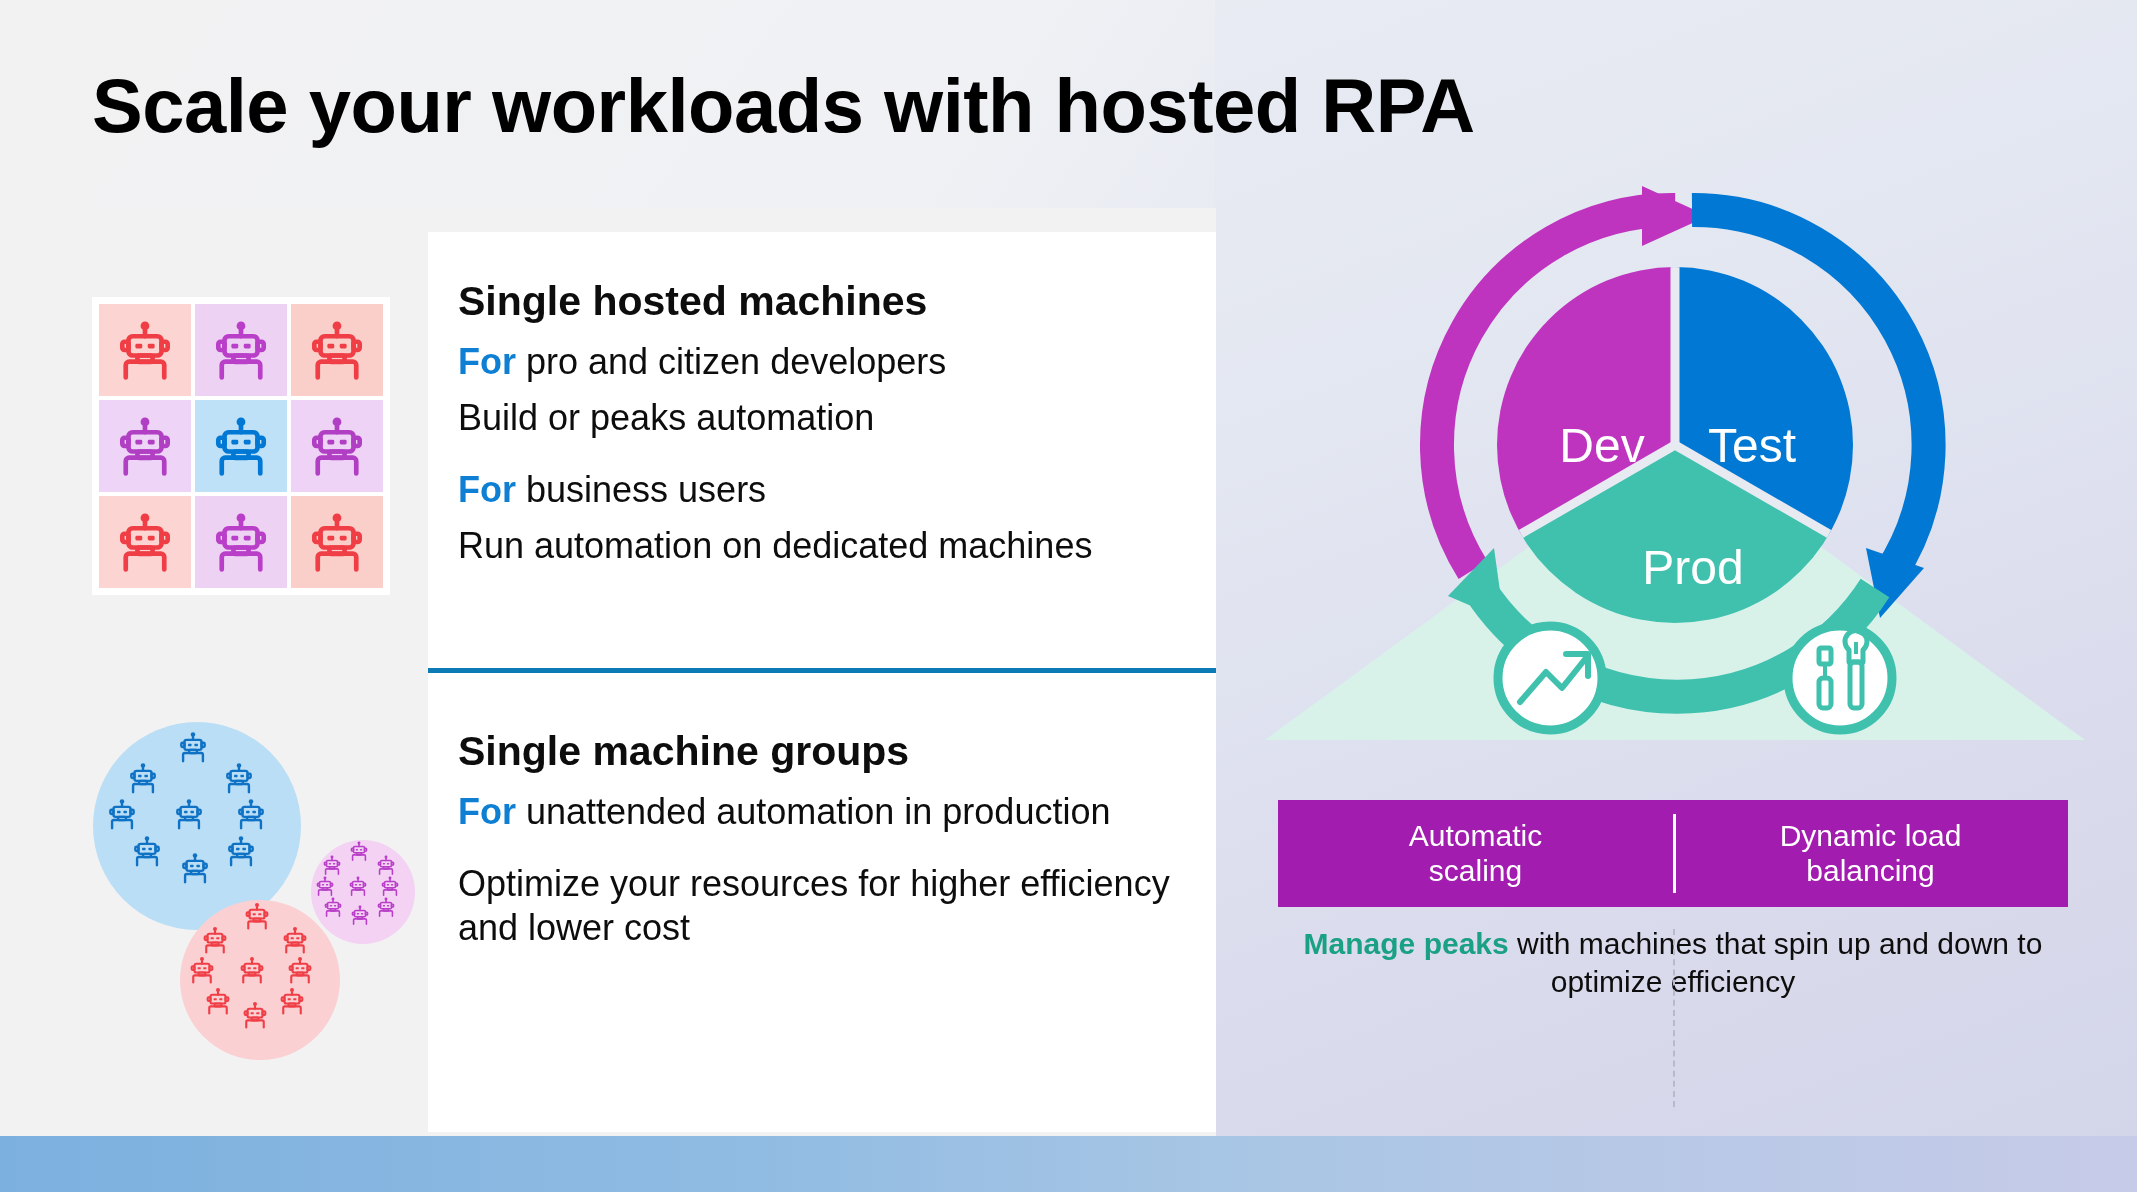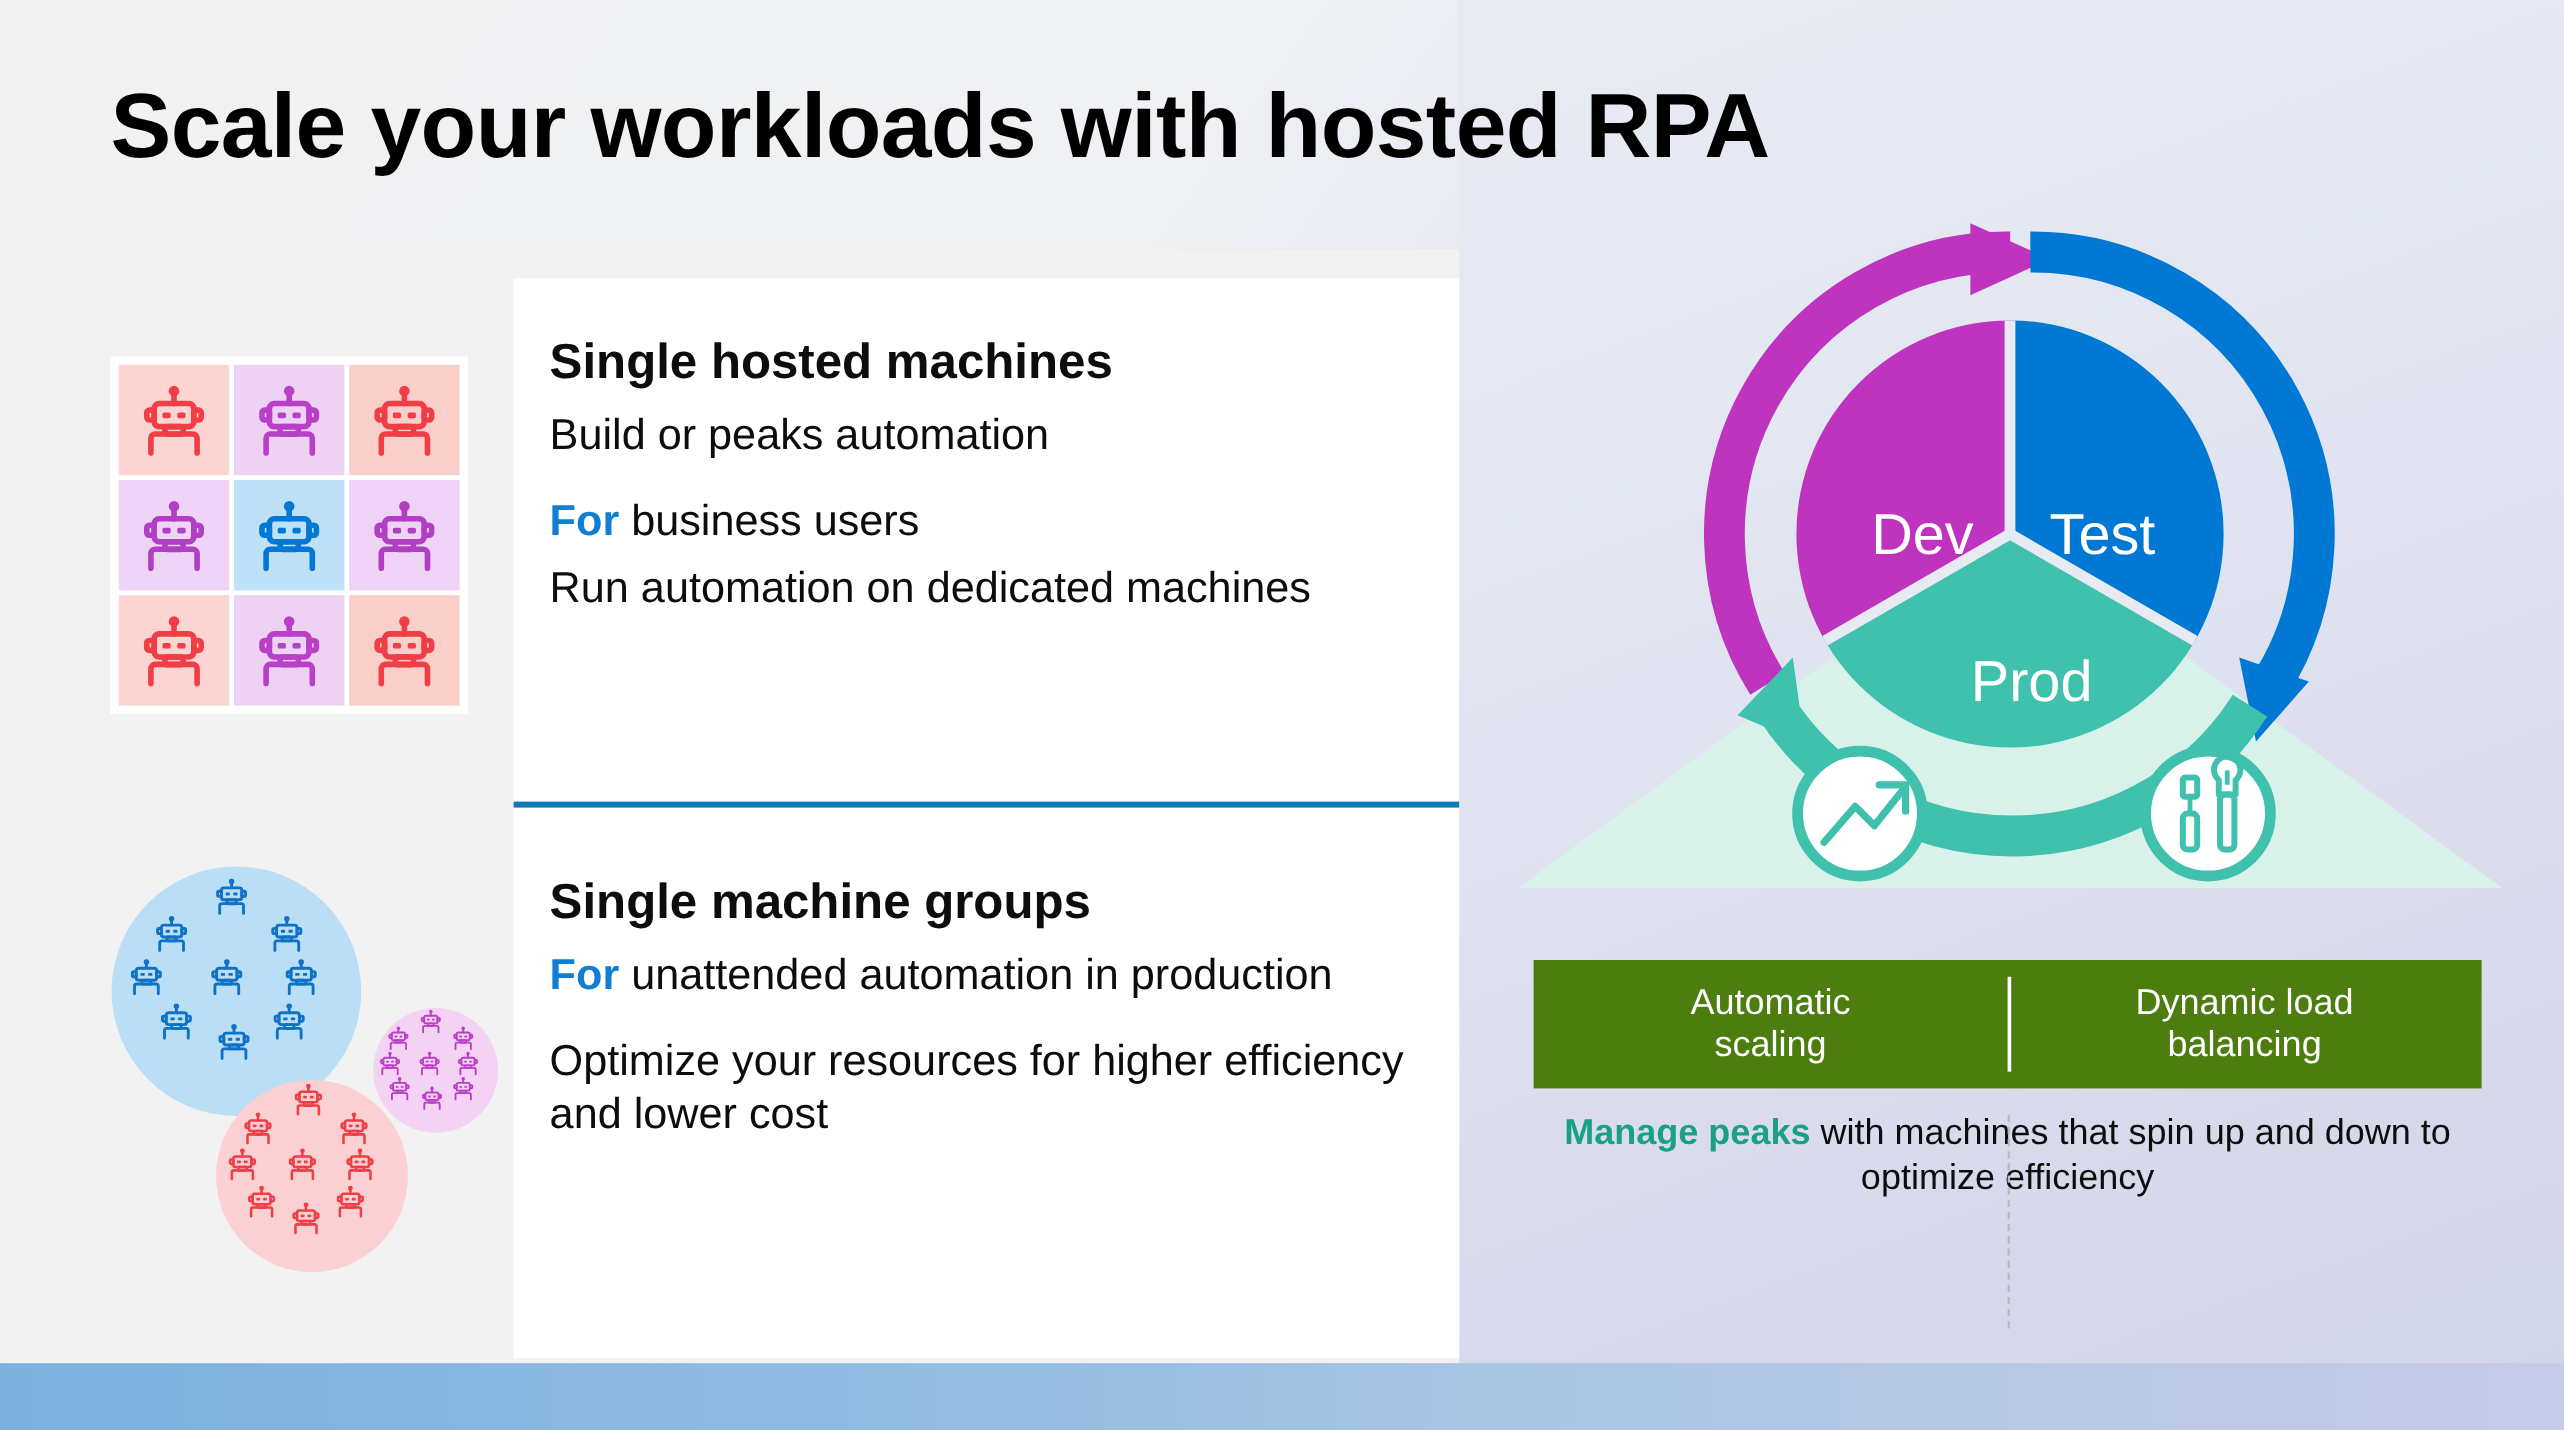--- a/index.html
+++ b/index.html
@@ -68,21 +68,21 @@
   #bubble-purple{left:231px;top:130px;width:104px;height:104px;background:#f3d2f3;}
   .mini{position:absolute;}
 
   
   #diagram{position:absolute;left:1230px;top:150px;width:890px;height:1000px;}
   #diagram svg{display:block;}
 
   
   #teal-bar{
     position:absolute;left:1278px;top:800px;width:790px;height:107px;
-    background:#4d7c0f;display:flex;
+    background:#a21caf;display:flex;
   }
   .tb-half{
     flex:1;display:flex;align-items:center;justify-content:center;
     color:#ffffff;font-size:30px;line-height:1.16;text-align:center;font-weight:normal;
   }
   #tb-sep{position:absolute;left:50%;top:14px;width:3px;height:79px;background:#ffffff;}
 
   
   #captions{
     position:absolute;left:1278px;top:925px;width:790px;height:190px;display:flex;
@@ -599,20 +599,23 @@
           <rect x="17" y="19.5" width="5" height="3.4" rx="1" fill="#b93fc9" stroke="none"></rect>
           <rect x="26" y="19.5" width="5" height="3.4" rx="1" fill="#b93fc9" stroke="none"></rect>
           <rect x="18.5" y="28" width="11" height="4.6" rx="1.4"></rect>
           <path d="M10 44 V35 a2.5 2.5 0 0 1 2.5-2.5 h23 A2.5 2.5 0 0 1 38 35 v9"></path>
         </g>
       </svg></div>
   </div>
 
 <div class="sec" id="sec-single">
   <h2>Single hosted machines</h2>
+  <p>
+    <span class="for">For</span><span> pro and citizen developers</span>
+  </p>
   <p class="tight">Build or peaks automation</p>
   <p>
     <span class="for">For</span><span> business users</span>
   </p>
   <p>Run automation on dedicated machines</p>
 </div>
 
 <div class="sec" id="sec-groups">
   <h2>Single machine groups</h2>
   <p class="tight">

